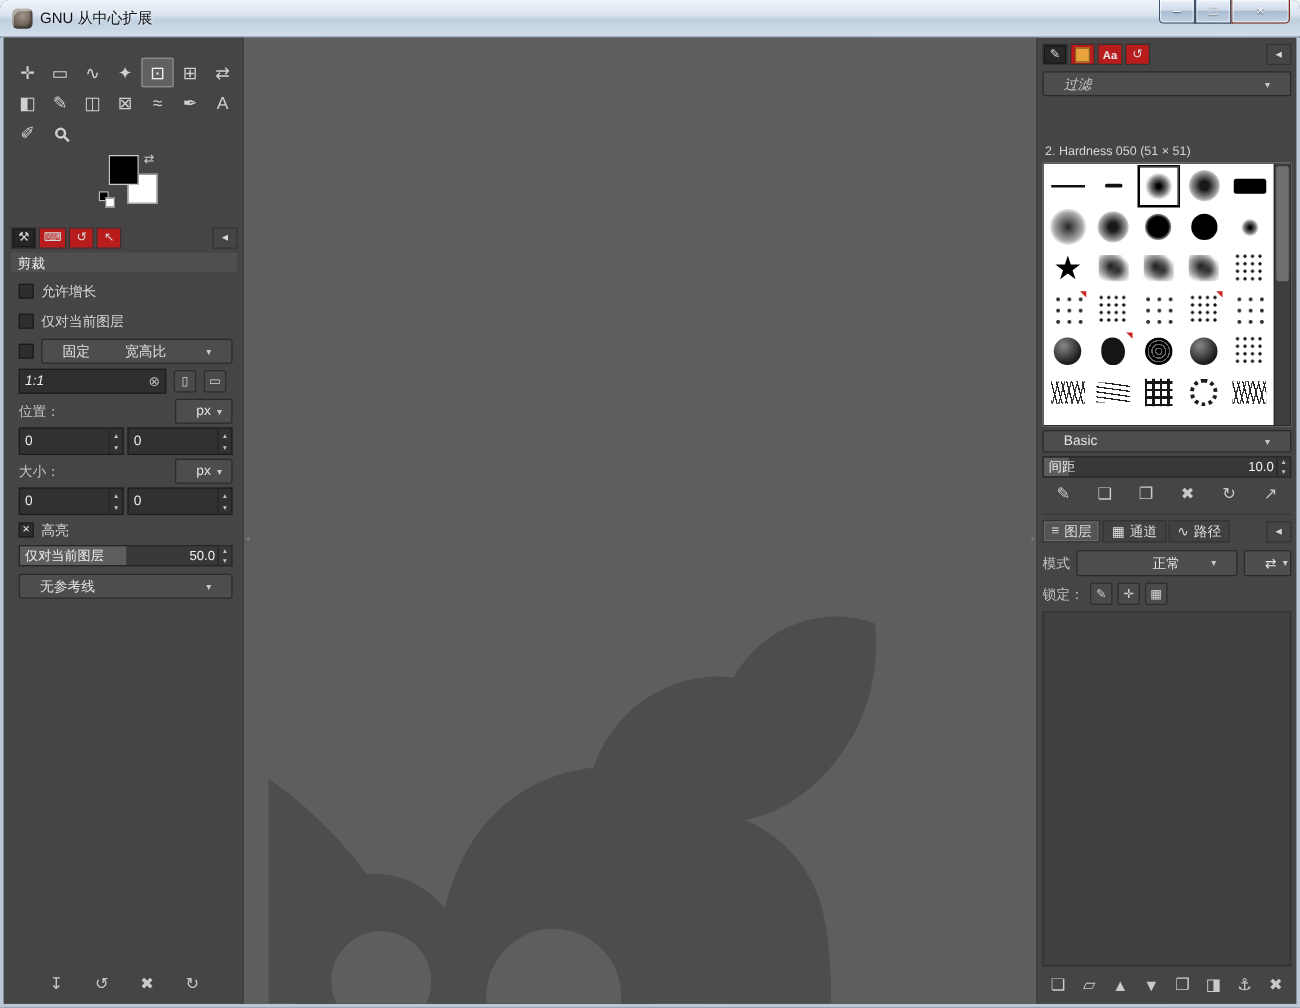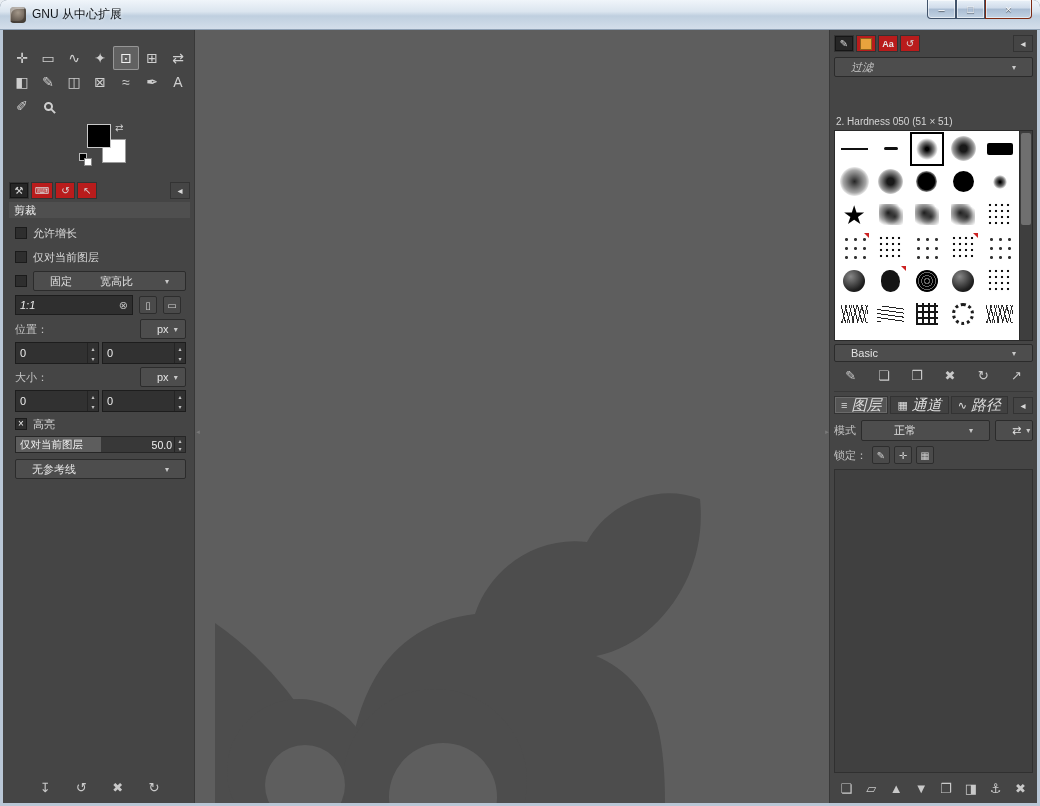--- a/index.html
+++ b/index.html
@@ -173,21 +173,21 @@
                repeating-linear-gradient(0deg,#161616 0 2px,transparent 2px 6px); }
   .bk-swirl { width:22px; height:22px; border-radius:50%; border:3px dotted #1d1d1d; }
 
   .strip { display:flex; align-items:center; justify-content:space-around; height:22px; margin-top:2px; }
   .divider { height:1px; background:#383838; margin:5px 0 4px; }
 
   .ltabs { display:flex; gap:2px; align-items:center; }
   .ltab { display:flex; align-items:center; gap:4px; padding:1px 6px; height:18px;
     font-size:11px; color:#dedede; background:#414141; border:1px solid #333; }
   .ltab.active { background:#545454; box-shadow:inset 0 0 0 1px #6a6a6a; }
-  .tab-label { font-size:15px;font-style:italic; }
+  .tab-label { font-size:11px; }
 
   .mode-row { display:flex; align-items:center; gap:5px; height:24px; margin-top:4px; }
   .lock-row { display:flex; align-items:center; gap:5px; height:20px; margin-top:3px; }
   .layer-list { flex:1; margin-top:4px; background:#404040; border:1px solid #303030; }
   .layers-bottom { height:24px; display:flex; align-items:center; justify-content:space-around; margin-top:3px; }
 
   .wilber { position:absolute; left:0; bottom:0; }
 </style>
 </head>
 <body>
@@ -550,20 +550,29 @@
         <div class="vscroll">
           <div class="vthumb"></div>
         </div>
       </div>
 
       <div class="combo" style="margin-top:3px;height:18px">
         <span>Basic</span>
         <span class="arrow">▾</span>
       </div>
 
+      <div class="scale" style="margin-top:3px">
+        <span class="fill" style="width:10%"></span>
+        <span class="s-label">间距</span>
+        <span class="s-value">10.0</span>
+        <div class="spin-arrows">
+            <span>▴</span>
+            <span>▾</span>
+          </div>
+      </div>
 
       <div class="strip">
           <div class="icon-btn n-edit-brush-button">
             <span>✎</span>
           </div>
           <div class="icon-btn n-new-brush-button">
             <span>❏</span>
           </div>
           <div class="icon-btn n-duplicate-brush-button">
             <span>❐</span>
@@ -596,21 +605,21 @@
           </div>
           <div class="dock-spacer"></div>
           <div class="dtab menu-btn">
             <span>◂</span>
           </div>
         </div>
 
       <div class="mode-row">
         <span class="dim-label">模式</span>
         <div class="combo grow" style="height:21px">
-          <span style="margin-left:16px">正常</span>
+          <span style="margin-left:44px">正常</span>
           <span class="arrow">▾</span>
         </div>
         <div class="combo" style="height:21px;width:38px">
           <span>⇄</span>
           <span class="arrow">▾</span>
         </div>
       </div>
 
 
       <div class="lock-row">

